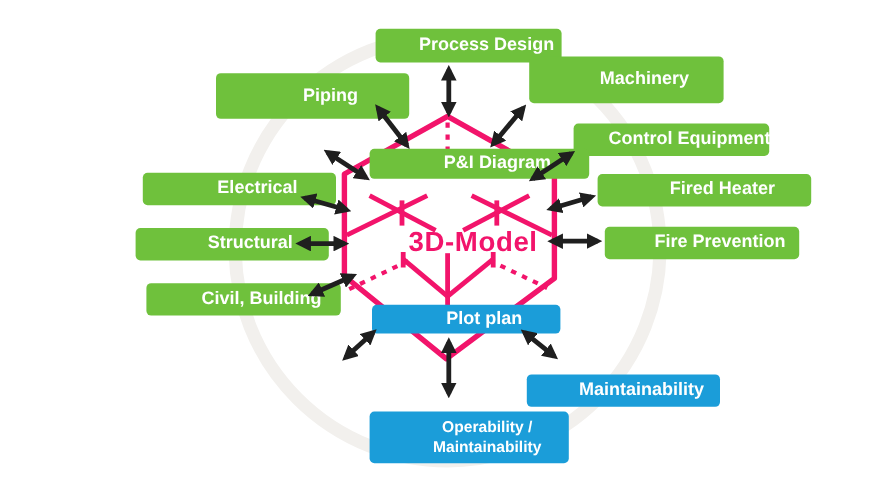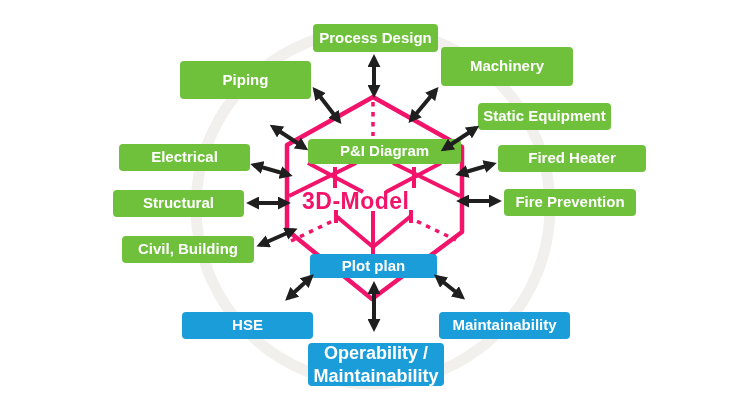--- a/index.html
+++ b/index.html
@@ -17,32 +17,33 @@
     position:absolute;
     z-index:1;
     display:flex;align-items:center;justify-content:center;
     color:#ffffff;
     font-weight:bold;
     font-size:15px;
     line-height:1.25;
     border-radius:4px;
     text-align:center;
     white-space:nowrap;
+    padding-left:30px;
   }
-  .label.multi{white-space:normal;font-size:18px;}
+  .label.multi{white-space:normal;font-size:13px;}
   .green{background:var(--green,#6fc13c);}
   .blue{background:var(--blue,#1b9dd9);}
   .center-title{
     position:absolute;
     z-index:1;
     color:var(--pink,#f2146b);
     font-weight:bold;
     font-size:23px;
     letter-spacing:.5px;
-    text-align:left;
+    text-align:right;
   }
 </style>
 </head>
 <body>
 
 <div class="stage">
 
   <svg class="layer-bg" width="743" height="412" viewBox="0 0 743 412">
     <circle cx="373" cy="207" r="177" fill="none" stroke="#f2f0ed" stroke-width="11"></circle>
 
@@ -67,31 +68,30 @@
     <g stroke="#f2146b" stroke-width="3.5" stroke-dasharray="4.5 5.5">
       <line x1="373" y1="102" x2="373" y2="136"></line>
       <line x1="291" y1="241" x2="341" y2="217"></line>
       <line x1="408" y1="217" x2="456" y2="240"></line>
     </g>
   </svg>
 
   <div class="label green" style="left:313px;top:24px;width:125px;height:28px">Process Design</div>
   <div class="label green" style="left:180px;top:61px;width:131px;height:38px">Piping</div>
   <div class="label green" style="left:441px;top:47px;width:132px;height:39px">Machinery</div>
-  <div class="label green" style="left:478px;top:103px;width:133px;height:27px">Static Equipment</div>
+  <div class="label green" style="left:478px;top:103px;width:133px;height:27px">Control Equipment</div>
   <div class="label green" style="left:119px;top:144px;width:131px;height:27px">Electrical</div>
   <div class="label green" style="left:498px;top:145px;width:148px;height:27px">Fired Heater</div>
   <div class="label green" style="left:113px;top:190px;width:131px;height:27px">Structural</div>
   <div class="label green" style="left:504px;top:189px;width:132px;height:27px">Fire Prevention</div>
   <div class="label green" style="left:122px;top:236px;width:132px;height:27px">Civil, Building</div>
 
-  <div class="label green" style="left:308px;top:139px;width:153px;height:25px">P&amp;I Diagram</div>
+  <div class="label green" style="left:308px;top:124px;width:153px;height:25px">P&amp;I Diagram</div>
   <div class="label blue" style="left:310px;top:254px;width:127px;height:24px">Plot plan</div>
 
-  <div class="label blue" style="left:182px;top:312px;width:131px;height:27px">HSE</div>
   <div class="label blue" style="left:439px;top:312px;width:131px;height:27px">Maintainability</div>
   <div class="label blue multi" style="left:308px;top:343px;width:136px;height:43px;flex-direction:column">
     <span>Operability /</span>
     <span>Maintainability</span>
   </div>
 
   <div class="center-title" style="left:302px;top:188px;width:146px;height:26px">3D-Model</div>
 
   <svg class="layer-arrows" width="743" height="412" viewBox="0 0 743 412">
     <defs>

